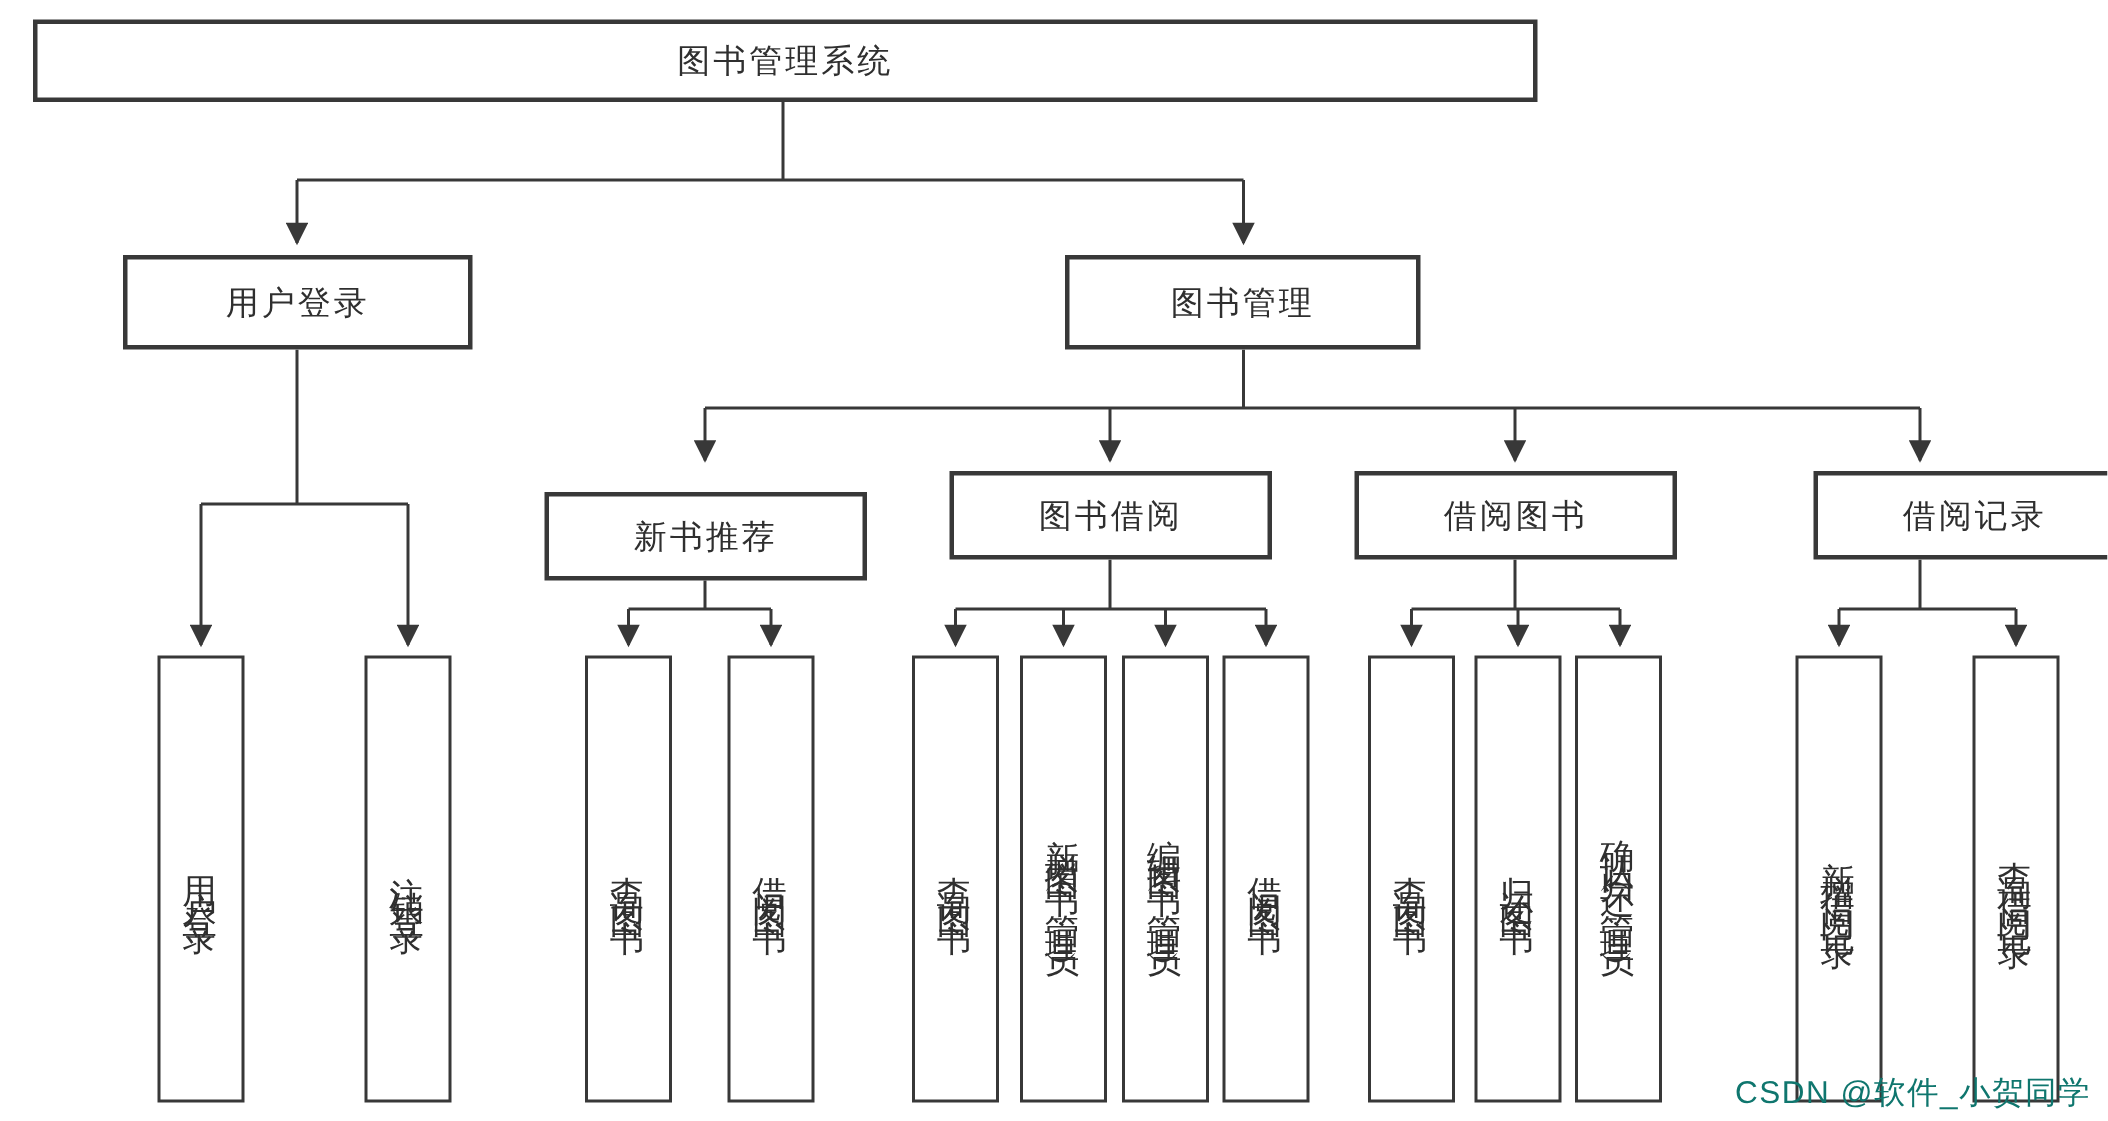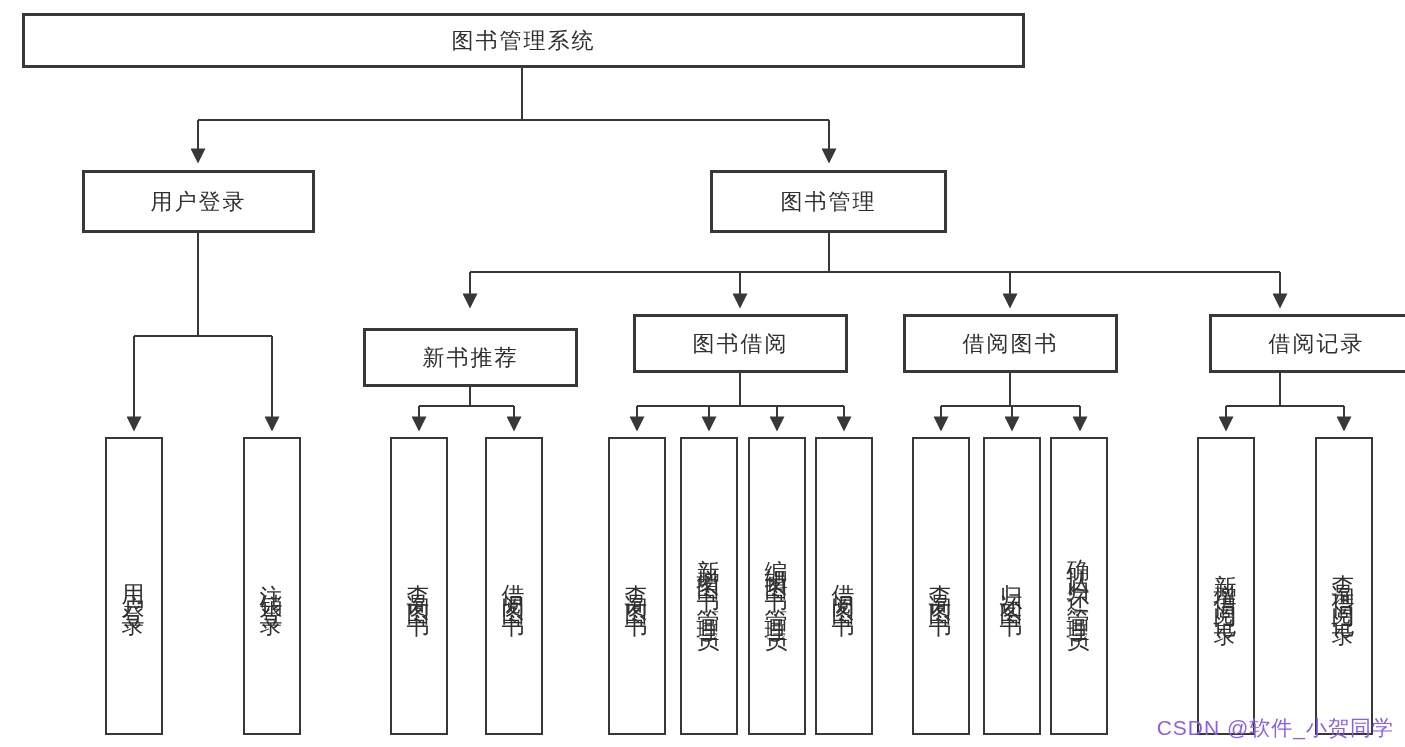--- a/index.html
+++ b/index.html
@@ -40,21 +40,21 @@
   .vtext{
     writing-mode:vertical-rl;
     text-orientation:mixed;
     letter-spacing:10px;
     white-space:nowrap;
   }
   .watermark{
     position:absolute;
     top:714px;right:11px;
     font-size:21px;letter-spacing:1px;
-    color:#8b5cf6;
+    color:#0f766e;
     z-index:3;
   }
 </style>
 </head>
 <body>
 
 <div class="stage">
 
   <svg class="connectors" width="1405" height="747" viewBox="0 0 1405 747">
     <defs>

